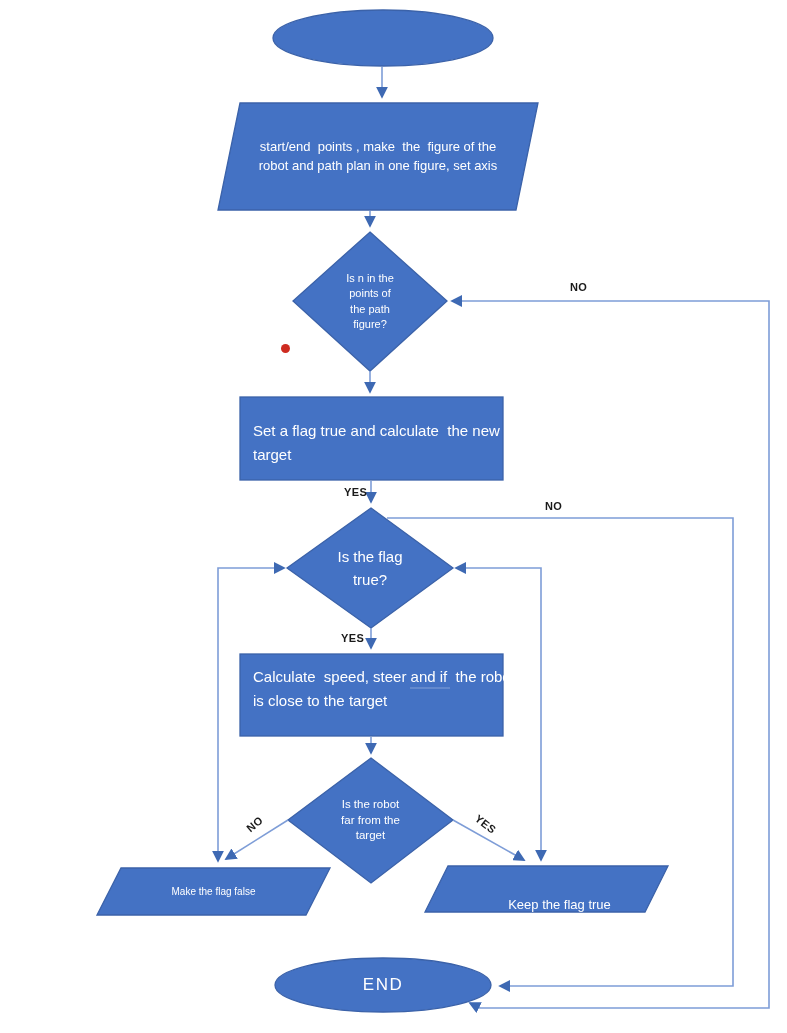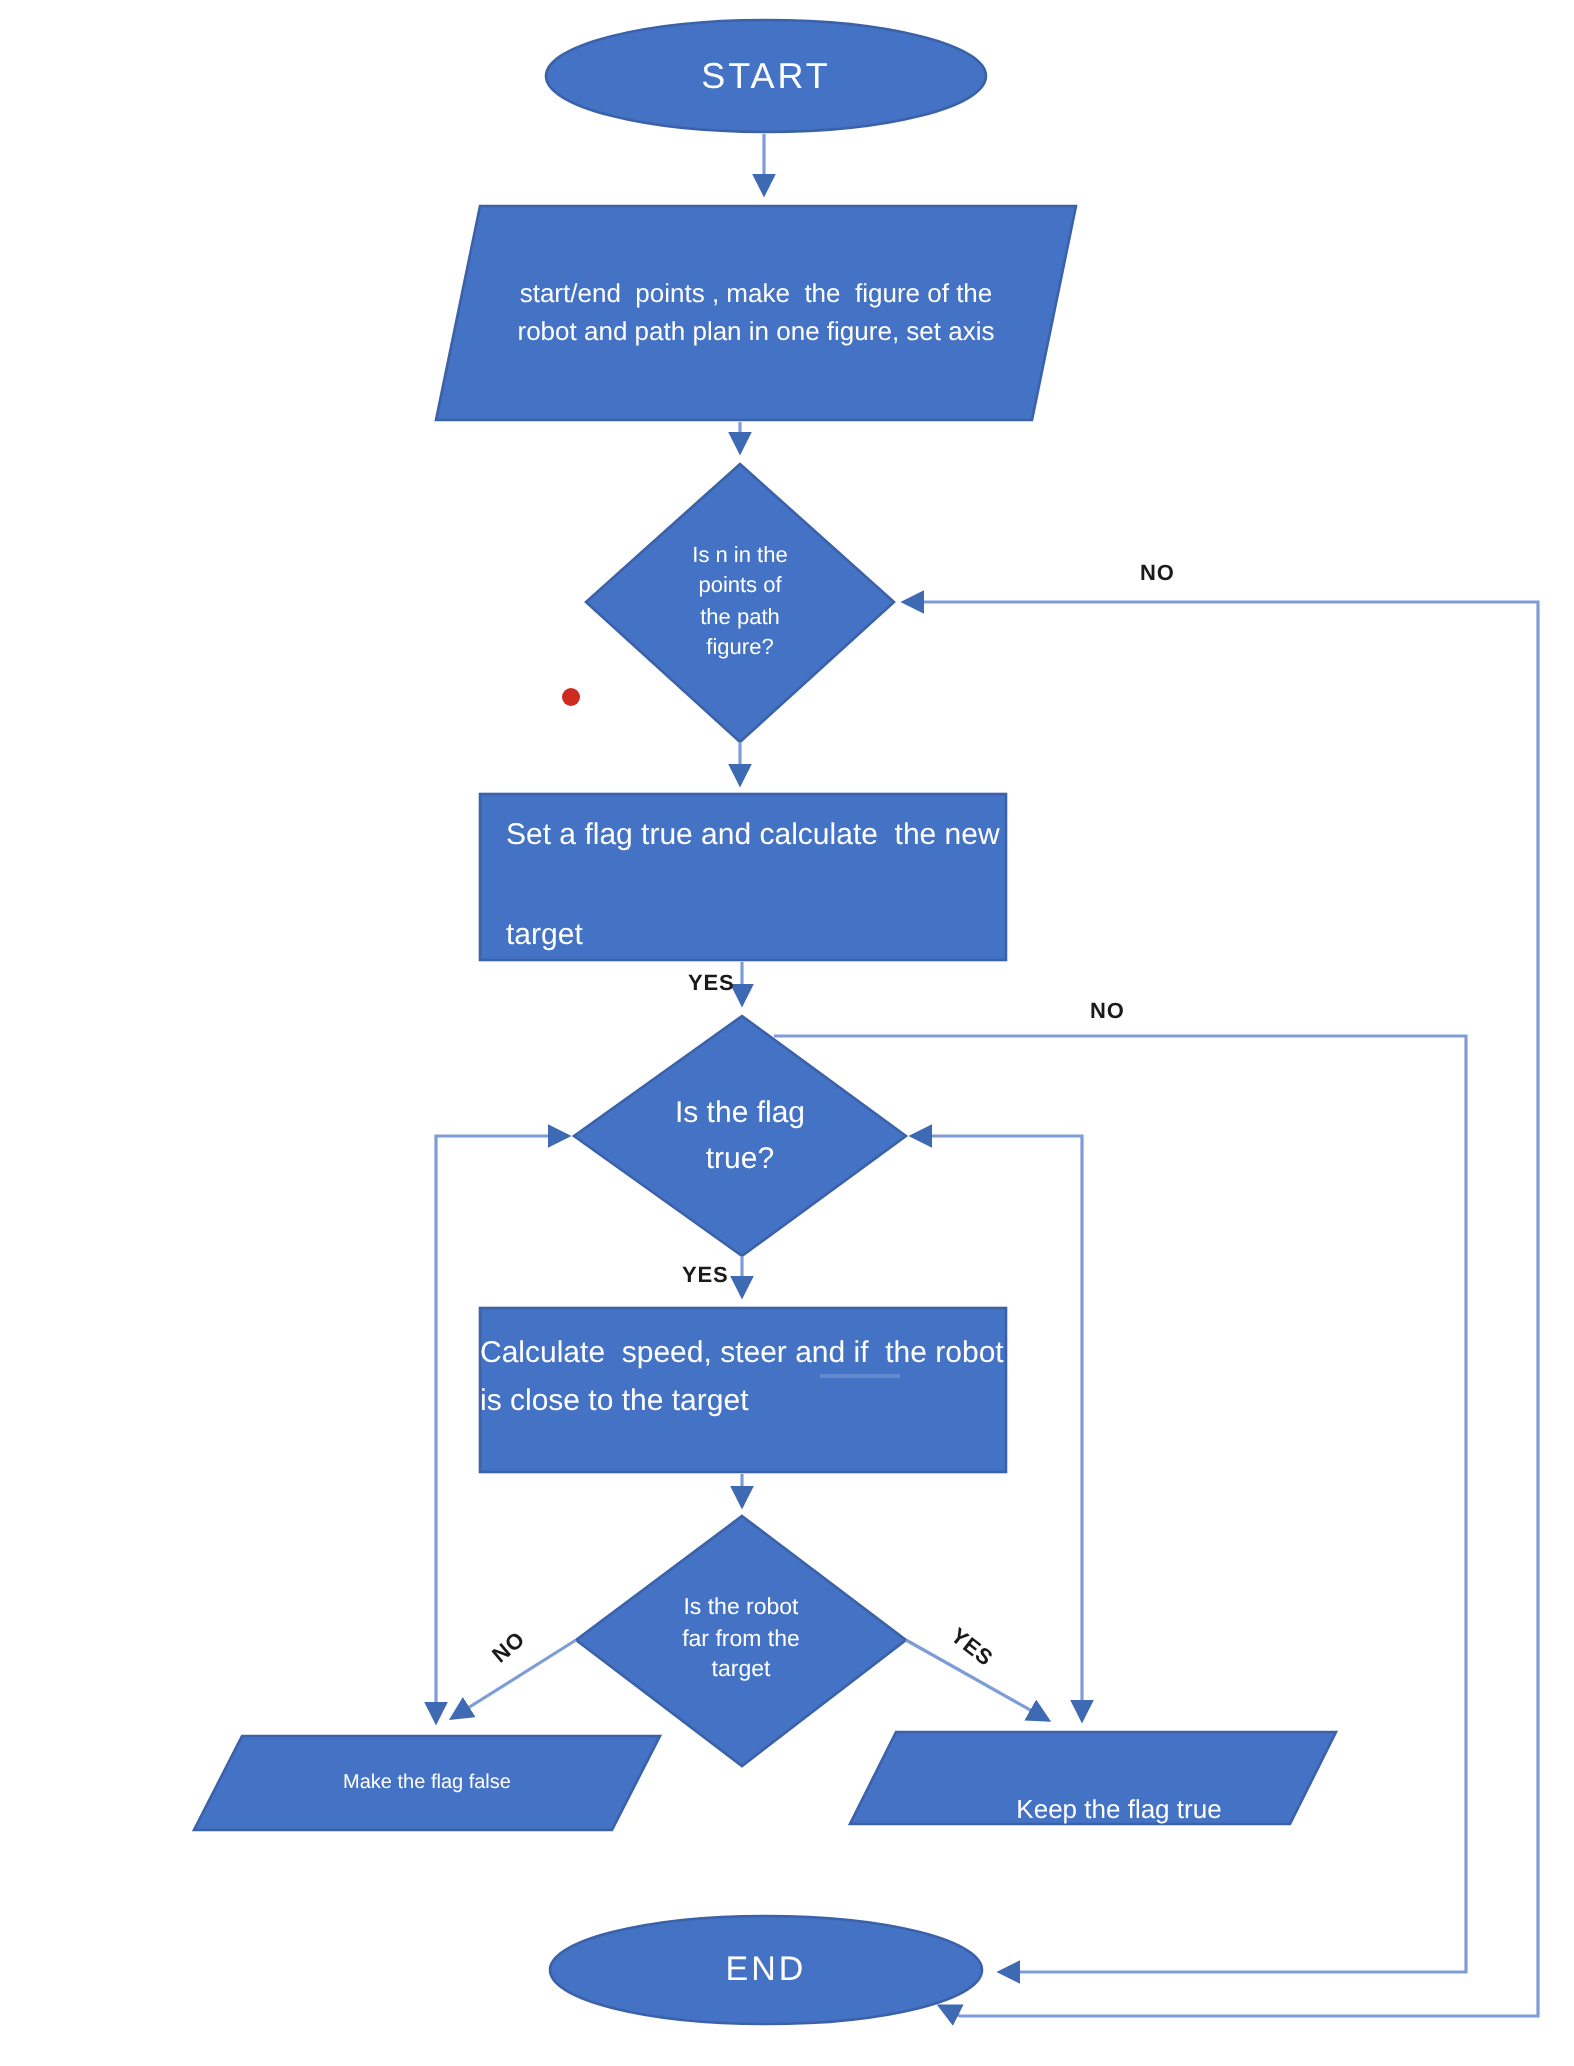--- a/index.html
+++ b/index.html
@@ -52,48 +52,45 @@
     <path d="M371,481 V502" class="connector" marker-end="url(#ah)"></path>
     <path d="M387,518 H733 V986 H500" class="connector" marker-end="url(#ah)"></path>
     <path d="M456,568 H541 V860" class="connector" marker-start="url(#ah)" marker-end="url(#ah)"></path>
     <path d="M284,568 H218 V861" class="connector" marker-start="url(#ah)" marker-end="url(#ah)"></path>
     <path d="M371,628 V648" class="connector" marker-end="url(#ah)"></path>
     <path d="M371,737 V753" class="connector" marker-end="url(#ah)"></path>
     <path d="M288,820 L226,859" class="connector" marker-end="url(#ah)"></path>
     <path d="M453,820 L524,860" class="connector" marker-end="url(#ah)"></path>
   </svg>
 
-  <div class="node-text terminator-label" style="left:273px;top:10px;width:220px;height:56px;">
-    <div>START</div>
-  </div>
 
   <div class="node-text" style="left:218px;top:103px;width:320px;height:107px;font-size:13px;line-height:18.5px;">
     <div>start/end  points , make  the  figure of the</div>
     <div>robot and path plan in one figure, set axis</div>
   </div>
 
   <div class="node-text" style="left:293px;top:232px;width:154px;height:139px;font-size:11px;line-height:15.5px;">
     <div>Is n in the</div>
     <div>points of</div>
     <div>the path</div>
     <div>figure?</div>
   </div>
 
   <div class="node-text left" style="left:240px;top:397px;width:250px;height:83px;padding-left:13px;
-       font-size:15px;line-height:24px;justify-content:space-between;padding-top:9px;box-sizing:border-box;">
+       font-size:15px;line-height:24px;justify-content:center;padding-top:9px;box-sizing:border-box;">
     <div>Set a flag true and calculate  the new</div>
     <div>target</div>
   </div>
 
   <div class="node-text" style="left:287px;top:508px;width:166px;height:120px;font-size:15px;line-height:23px;">
     <div>Is the flag</div>
     <div>true?</div>
   </div>
 
-  <div class="node-text left" style="left:240px;top:654px;width:250px;height:82px;padding-left:0;
+  <div class="node-text left" style="left:240px;top:654px;width:250px;height:82px;padding-left:13px;
        font-size:15px;line-height:24px;justify-content:flex-start;padding-top:11px;box-sizing:border-box;">
     <div>Calculate  speed, steer and if  the robot</div>
     <div>is close to the target</div>
   </div>
   <div class="underline-mark" style="left:410px;top:687px;width:40px;"></div>
 
   <div class="node-text" style="left:288px;top:758px;width:165px;height:125px;font-size:11.5px;line-height:15.5px;">
     <div>Is the robot</div>
     <div>far from the</div>
     <div>target</div>

